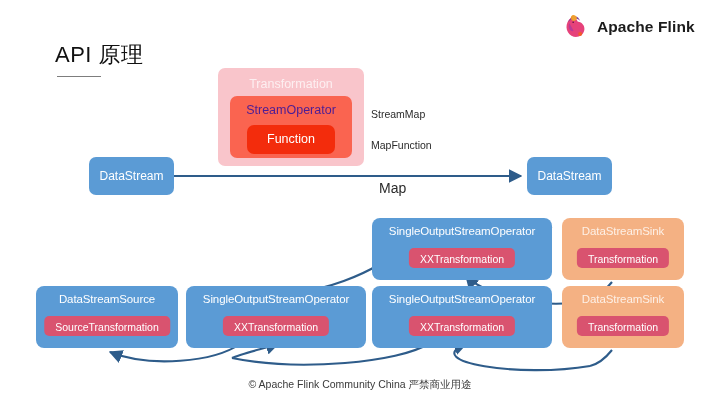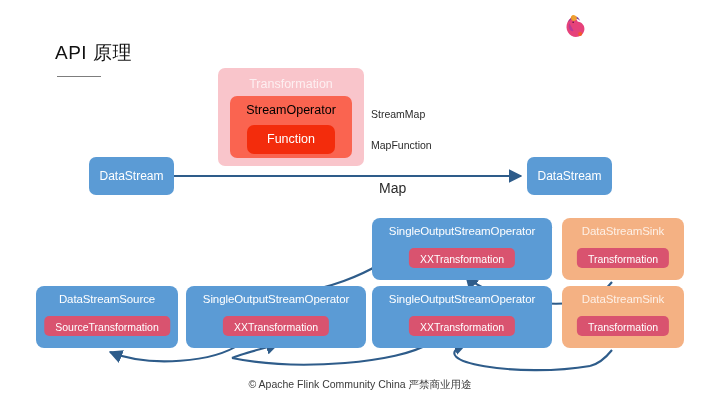--- a/index.html
+++ b/index.html
@@ -31,21 +31,21 @@
     font-weight: bold;
     color: #1b1b1b;
     letter-spacing: .1px;
     white-space: nowrap;
   }
 
   .slide-title {
     position: absolute;
     left: 55px;
     top: 40px;
-    font-size: 19px;
+    font-size: 22px;
     color: #111111;
     letter-spacing: .5px;
     white-space: nowrap;
   }
   .title-rule {
     position: absolute;
     left: 57px;
     top: 76px;
     width: 44px;
     height: 0;
@@ -76,21 +76,21 @@
     padding-top: 9px;
   }
   .n-transformation > .box-label { font-size: 12.5px; color: #fdeff1; }
 
   .n-streamoperator {
     left: 230px; top: 96px; width: 122px; height: 62px;
     background: #FA6450;
     padding-top: 7px;
     border-radius: 7px;
   }
-  .n-streamoperator > .box-label { font-size: 12.5px; color: #000000; }
+  .n-streamoperator > .box-label { font-size: 12.5px; color: #4c1d95; }
 
   .n-function {
     left: 247px; top: 125px; width: 88px; height: 29px;
     background: #F32C0C;
     border-radius: 7px;
     line-height: 29px;
   }
   .n-function > .box-label { font-size: 12.5px; color: #ffffff; }
 
   
@@ -202,20 +202,21 @@
   <div class="brand">
     <svg class="brand-logo" viewBox="0 0 64 64">
       <path d="M31 9 C25 10 19 15 16 22 C13 29 13 37 17 43 C21 50 29 54 37 53 C45 52 51 46 52 38 C53 31 49 25 43 22 C38 19 33 20 31 23 C29 26 31 30 35 31 C39 32 42 30 42 27" fill="#E6427A" stroke="none"></path>
       <path d="M30 10 C24 11 19 16 17 22 C20 18 25 15 30 14 C35 13 40 15 43 19 C40 12 36 9 30 10 Z" fill="#7B3FA0"></path>
       <path d="M33 8 C30 6 26 6 24 9 C22 12 23 16 26 18 C29 20 33 19 35 16 C37 13 36 10 33 8 Z" fill="#F0A030"></path>
       <path d="M26 10 C24 12 24 15 26 17" stroke="#D4822A" stroke-width="1.2" fill="none"></path>
       <path d="M20 24 C18 28 18 34 21 38 C23 41 27 42 29 40" fill="#B0399A" opacity=".85"></path>
       <circle cx="43" cy="47" r="4.2" fill="#F25C2A"></circle>
       <circle cx="28" cy="22" r="1.5" fill="#3a1030"></circle>
     </svg>
+    <span class="brand-text">Apache Flink</span>
   </div>
 
   <div class="slide-title">API 原理</div>
   <div class="title-rule"></div>
 
   <svg id="wires" viewBox="0 0 720 405">
     <defs>
       <marker id="ah" viewBox="0 0 10 10" refX="9" refY="5" markerWidth="6.5" markerHeight="6.5" orient="auto-start-reverse">
         <path d="M0 0 L10 5 L0 10 z" fill="#2E5C8A"></path>
       </marker>

